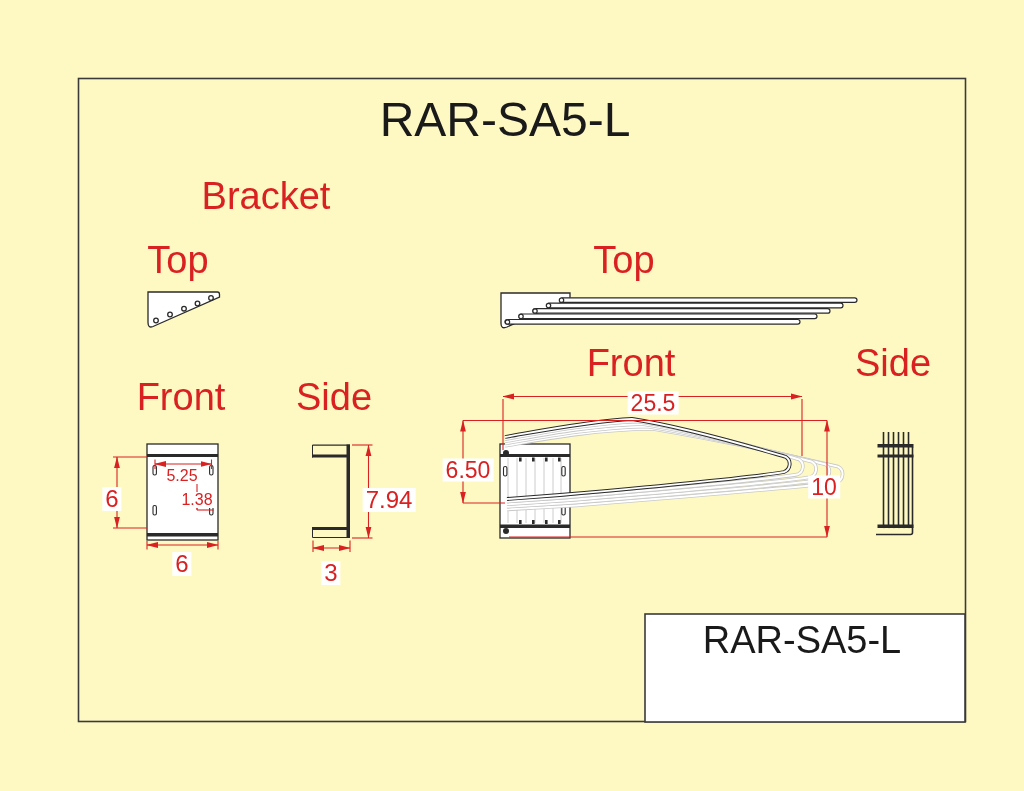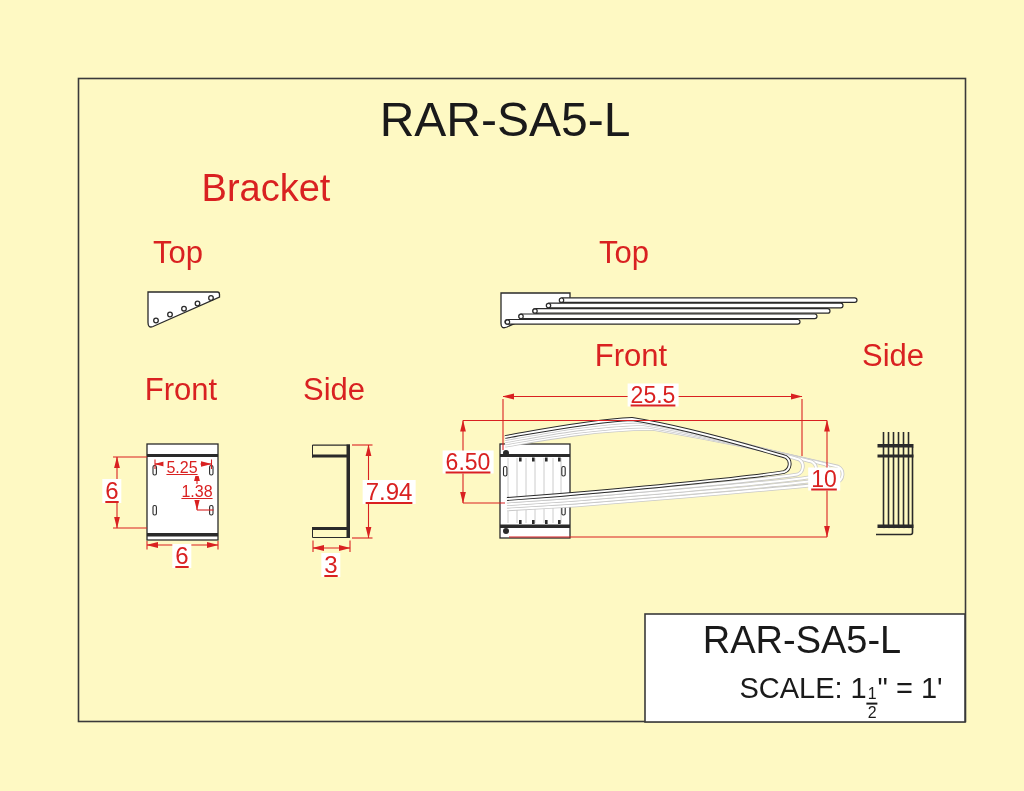--- a/index.html
+++ b/index.html
@@ -1,25 +1,25 @@
 <!DOCTYPE html>
 <html><head>
 <meta charset="utf-8">
 <style>
   html,body{margin:0;padding:0;background:#ffffff;}
   .canvas{position:relative;width:1024px;height:791px;background:#fef9c3;overflow:hidden;
           font-family:"Liberation Sans", sans-serif;}
   svg{position:absolute;left:0;top:0;}
   .t{position:absolute;transform:translate(-50%,-50%);white-space:nowrap;line-height:1;
      color:#1a1a1a;}
-  .red{color:#d92121;}
-  .bg{background:#ffffff;padding:0 3px;text-decoration:underline;}
+  .red{color:#d92121;margin-top:8px;}
+  .bg{background:#ffffff;padding:0 3px;}
   .fs48{font-size:48px;}
   .fs38{font-size:38px;}
-  .fs31{font-size:31px;}
+  .fs31{font-size:38px;}
   .fs29{font-size:29px;}
   .fs24{font-size:24px;}
   .fs23{font-size:23px;}
   .fs16{font-size:16px;text-align:right;}
   .frac{display:inline-flex;flex-direction:column;align-items:center;font-size:0.55em;
         line-height:1.02;vertical-align:-0.08em;}
   .frac .fn{border-bottom:2px solid #1a1a1a;padding:0 1px;}
 </style>
 </head>
 <body>
@@ -213,20 +213,14 @@
 <div class="t fs23 red bg" style="left:824px;top:479px;">10</div>
 
 <div class="t fs24 red bg" style="left:112px;top:491px;">6</div>
 <div class="t fs16 red bg" style="left:182px;top:468px;">5.25</div>
 <div class="t fs16 red bg" style="left:197px;top:492px;">1.38</div>
 <div class="t fs24 red bg" style="left:182px;top:556px;">6</div>
 <div class="t fs24 red bg" style="left:389px;top:492px;">7.94</div>
 <div class="t fs24 red bg" style="left:331px;top:565px;">3</div>
 
 <div class="t fs38" style="left:802px;top:640px;">RAR-SA5-L</div>
-<div class="t fs29" style="left:841px;top:697px;">
-  <span>SCALE: 1</span><span class="frac">
-        <span class="fn">1</span>
-        <span class="fd">2</span>
-      </span><span>" = 1'</span>
+
 </div>
 
-</div>
-
 </body></html>

